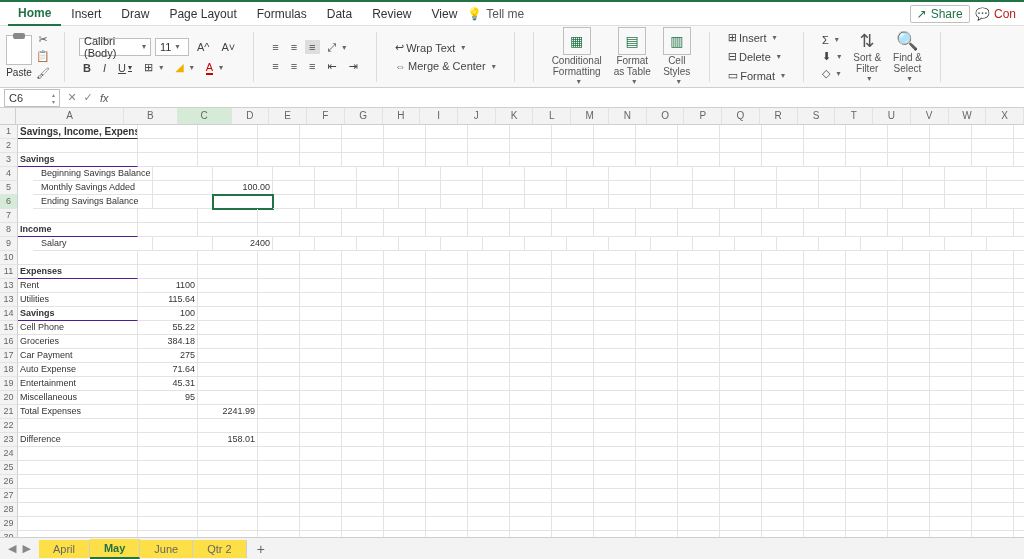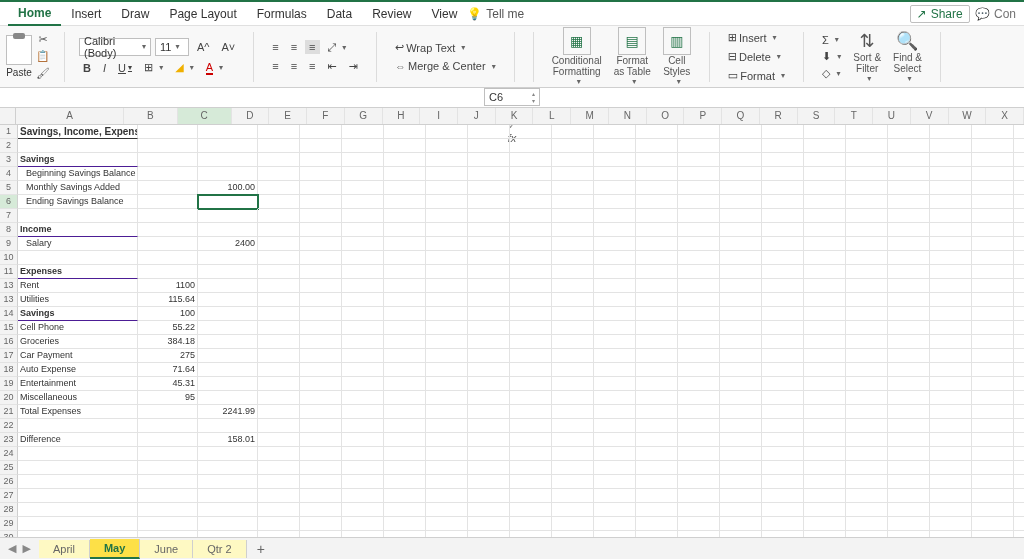--- a/index.html
+++ b/index.html
@@ -5,40 +5,40 @@
 * { margin:0; padding:0; box-sizing:border-box; font-family:"Segoe UI",Arial,sans-serif; }
 body { background:#fff; width:1024px; height:559px; overflow:hidden; font-size:11px; color:#333; }
 .top-bar { height:2px; background:#217346; }
 
 .ribbon-tabs { display:flex; align-items:center; height:24px; padding:0 8px; border-bottom:1px solid #e0e0e0; background:#fff; }
 .ribbon-tabs .tab { padding:4px 10px; font-size:12px; cursor:pointer; }
 .ribbon-tabs .tab.active { font-weight:bold; border-bottom:2px solid #217346; color:#217346; }
 .ribbon-tabs .tell-me { display:flex; align-items:center; gap:4px; font-size:12px; color:#555; }
 .ribbon-tabs .spacer { flex:1; }
 .ribbon-tabs .share-btn { display:flex; align-items:center; gap:4px; border:1px solid #bfbfbf; padding:1px 6px; font-size:12px; color:#217346; border-radius:2px; margin-right:6px; }
-.ribbon-tabs .comment-btn { color:#737373; font-size:12px; }
+.ribbon-tabs .comment-btn { color:#b91c1c; font-size:12px; }
 
 .ribbon { display:flex; align-items:center; height:62px; border-bottom:1px solid #cfcfcf; padding:2px 6px; gap:10px; background:#f8f8f8; }
 .group { display:flex; flex-direction:column; justify-content:center; gap:4px; }
 .row { display:flex; align-items:center; gap:4px; }
 .btn { padding:1px 4px; font-size:11px; color:#444; display:flex; align-items:center; gap:2px; }
 .btn-lg { flex-direction:column; text-align:center; font-size:10px; color:#555; gap:0; padding:0 4px; }
 .dropdown { border:1px solid #bfbfbf; background:#fff; padding:1px 4px; display:flex; align-items:center; font-size:11px; height:18px; }
 .dropdown.font { width:72px; }
 .dropdown.size { width:34px; }
 .dropdown.numfmt { width:110px; }
 .arrow-down::after { content:"▾"; font-size:8px; margin-left:4px; color:#666; }
 .divider { width:1px; height:50px; background:#dcdcdc; margin:0 4px; }
 .icon-box { width:28px; height:28px; border:1px solid #bfbfbf; display:flex; align-items:center; justify-content:center; color:#217346; font-size:14px; }
 .small-ic { width:14px; text-align:center; font-size:11px; color:#555; }
 .paste-wrap { display:flex; flex-direction:column; align-items:center; font-size:10px; gap:2px; }
 .paste-wrap .paste-ic { width:26px; height:30px; border:1px solid #bfbfbf; background:#fff; position:relative; }
 .paste-wrap .paste-ic::before { content:""; position:absolute; top:-3px; left:6px; width:12px; height:6px; background:#888; border-radius:2px; }
 
-.formula-bar { display:flex; align-items:center; height:20px; border-bottom:1px solid #cfcfcf; font-size:11px;flex-direction:column; }
+.formula-bar { display:flex; align-items:center; height:20px; border-bottom:1px solid #cfcfcf; font-size:11px; }
 .name-box { width:56px; border:1px solid #bfbfbf; padding:1px 4px; display:flex; align-items:center; justify-content:space-between; margin:0 4px; height:18px; }
 .fb-ctrl { width:16px; text-align:center; color:#888; }
 .fx { font-style:italic; color:#555; padding:0 4px; }
 .formula-input { flex:1; padding:1px 4px; }
 
 .grid-wrap { position:relative; height:435px; overflow:hidden; }
 .col-headers { display:flex; position:sticky; top:0; background:#fff; border-bottom:1px solid #cfcfcf; }
 .corner { width:18px; height:16px; border-right:1px solid #cfcfcf; background:#f3f3f3; }
 .ch { width:42px; height:16px; text-align:center; font-size:10px; color:#666; border-right:1px solid #e3e3e3; background:#f3f3f3; line-height:16px; }
 .ch.wide { width:120px; }
@@ -50,26 +50,26 @@
 .rh.active { background:#d6ead8; }
 .cells { position:relative; }
 .cell-row { display:flex; }
 .cell { height:14px; border-right:1px solid #e3e3e3; border-bottom:1px solid #e3e3e3; font-size:9px; padding:0 2px; line-height:13px; overflow:hidden; white-space:nowrap; }
 .c-A { width:120px; }
 .c-B { width:60px; text-align:right; }
 .c-C { width:60px; text-align:right; }
 .c-n { width:42px; }
 .title-cell { font-weight:bold; font-size:10px; color:#333; border-bottom:1px solid #333; }
 .section-hdr { font-weight:bold; border-bottom:1px solid #4c1d95; }
-.indent { padding-left:8px; }
+.indent { padding-left:8px;margin-left:15px; }
 .selected-cell { outline:2px solid #217346; outline-offset:-1px; background:#fff; }
 
 .sheet-tabs { position:absolute; bottom:0; left:0; right:0; height:22px; border-top:1px solid #cfcfcf; display:flex; align-items:center; background:#f3f3f3; font-size:11px; }
 .nav-arrows { display:flex; gap:6px; padding:0 8px; color:#888; }
-.sheet-tab { padding:3px 14px; border-right:1px solid #cfcfcf; background:#fef9c3; color:#666; }
+.sheet-tab { padding:3px 14px; border-right:1px solid #cfcfcf; background:#fde047; color:#666; }
 .sheet-tab.active { background:#fde047; color:#217346; font-weight:bold; border-bottom:2px solid #217346; }
 .add-sheet { padding:3px 10px; font-size:14px; color:#666; }
 </style>
 </head>
 <body>
 
 <div class="top-bar"></div>
 
 <div class="ribbon-tabs">
   <div class="tab active">Home</div>

